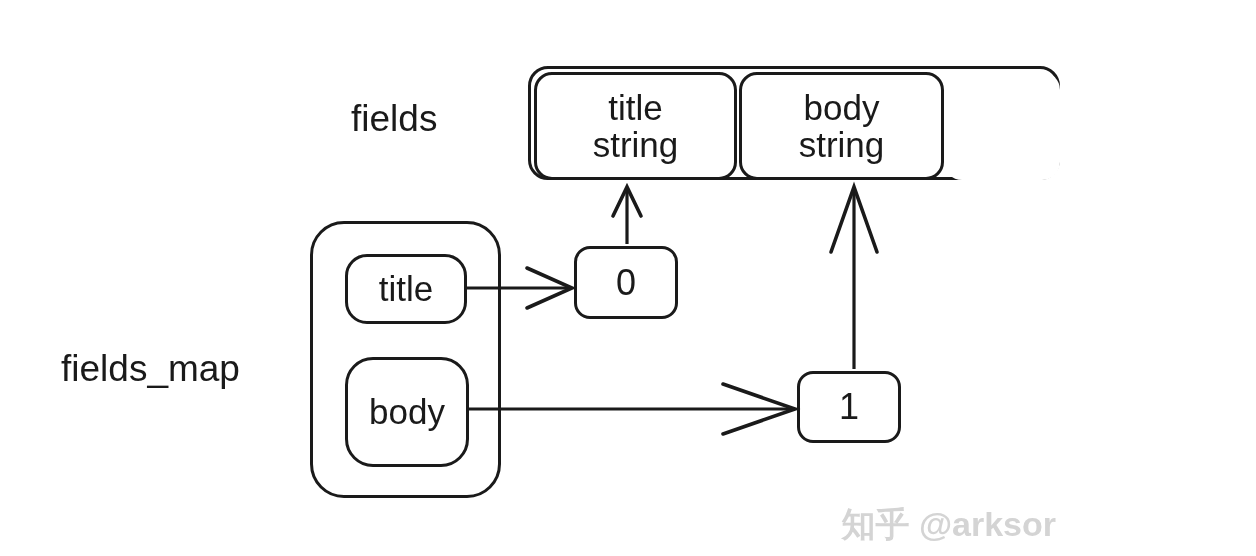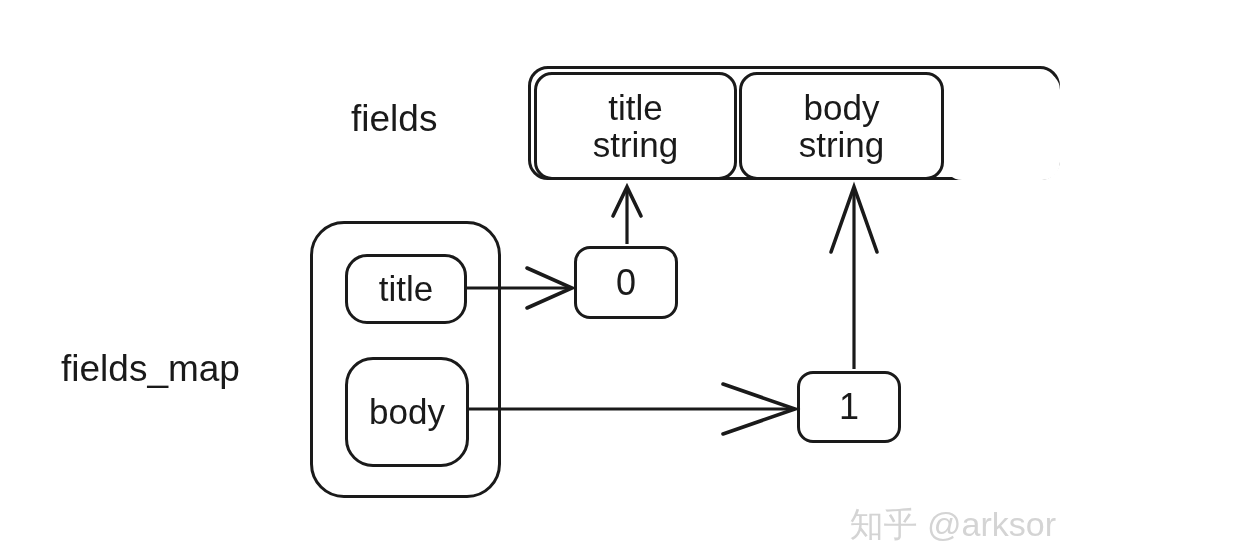--- a/index.html
+++ b/index.html
@@ -130,20 +130,21 @@
 
   
   #watermark {
     position: absolute;
     right: 16px;
     bottom: 8px;
     font-size: 34px;
     color: #d4d4d4;
     white-space: nowrap;
     font-family: "Liberation Sans", sans-serif;
+    font-weight: bold;
   }
 </style>
 </head>
 <body>
 
 <div id="canvas">
 
   <div class="side-label" id="label-fields">fields</div>
 
   <div class="side-label" id="label-fields-map">fields_map</div>

